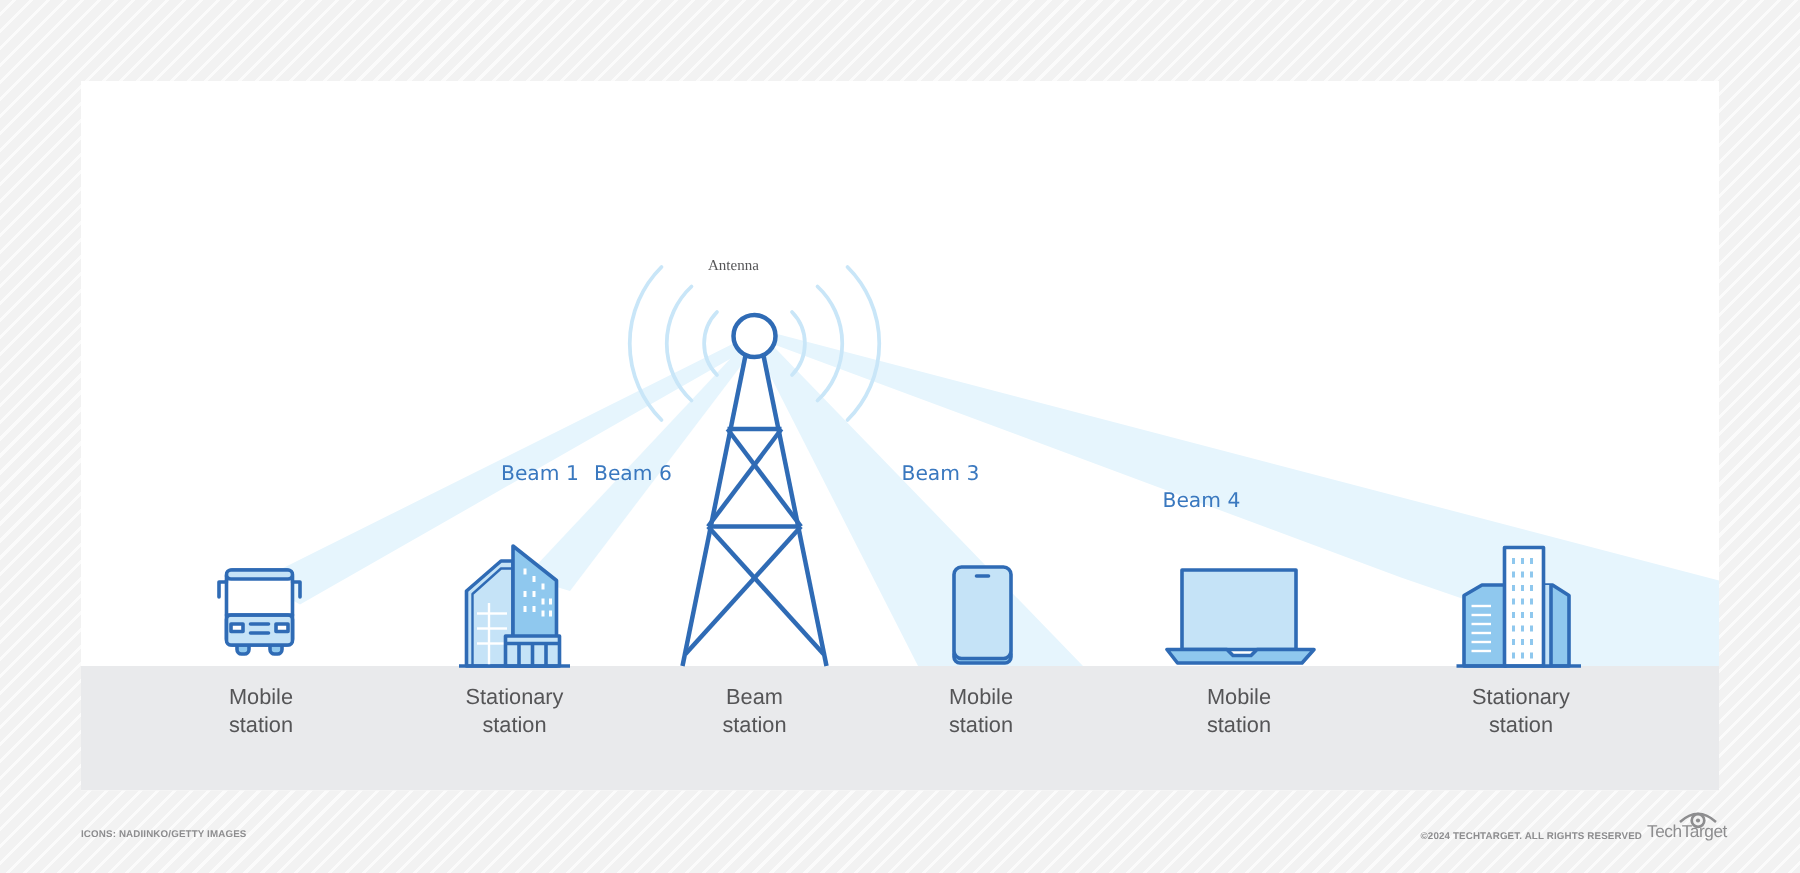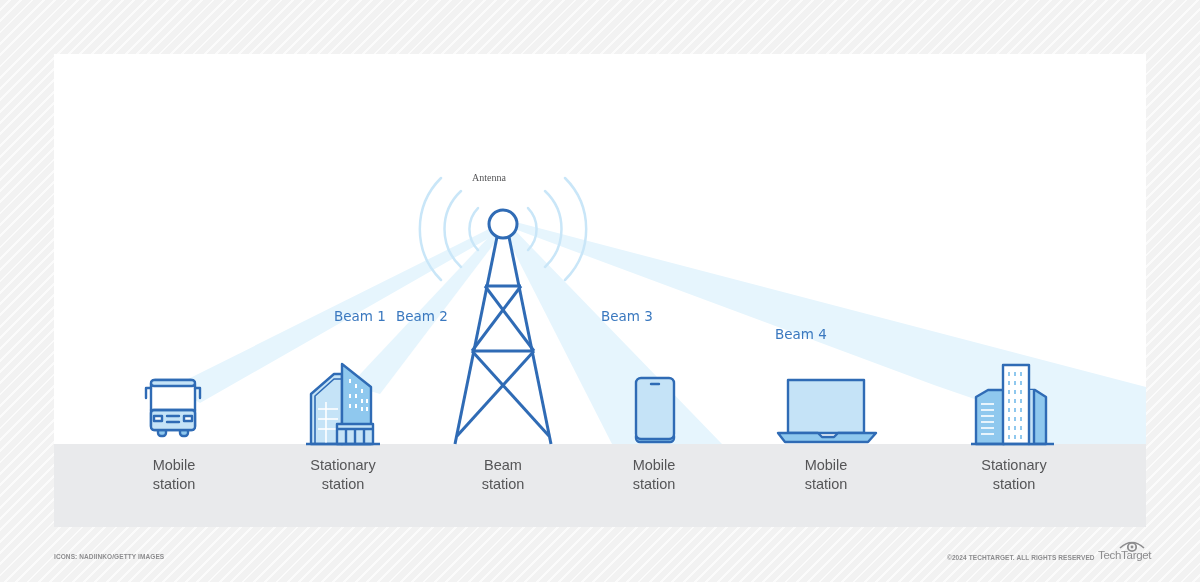--- a/index.html
+++ b/index.html
@@ -181,21 +181,21 @@
           <rect x="960" y="381" width="2" height="4"></rect>
           <rect x="966" y="381" width="2" height="4"></rect>
       </g>
       <line x1="917" y1="390" x2="1000" y2="390"></line>
     </g>
   </svg>
 
   <div class="antenna-lbl" style="left:418px; top:118px;">Antenna</div>
 
   <div class="beam-lbl" style="left:252px; top:254px;margin-left:28px;">Beam 1</div>
-  <div class="beam-lbl" style="left:342px; top:254px;">Beam 2</div>
+  <div class="beam-lbl" style="left:342px; top:254px;">Beam 6</div>
   <div class="beam-lbl" style="left:547px; top:254px;text-align:center;">Beam 3</div>
   <div class="beam-lbl" style="left:721px; top:254px;margin-top:18px;">Beam 4</div>
 
   <div class="lbl" style="left:120px; top:402px;">
     <div>Mobile</div>
     <div>station</div>
   </div>
   <div class="lbl" style="left:289px; top:402px;">
     <div>Stationary</div>
     <div>station</div>

